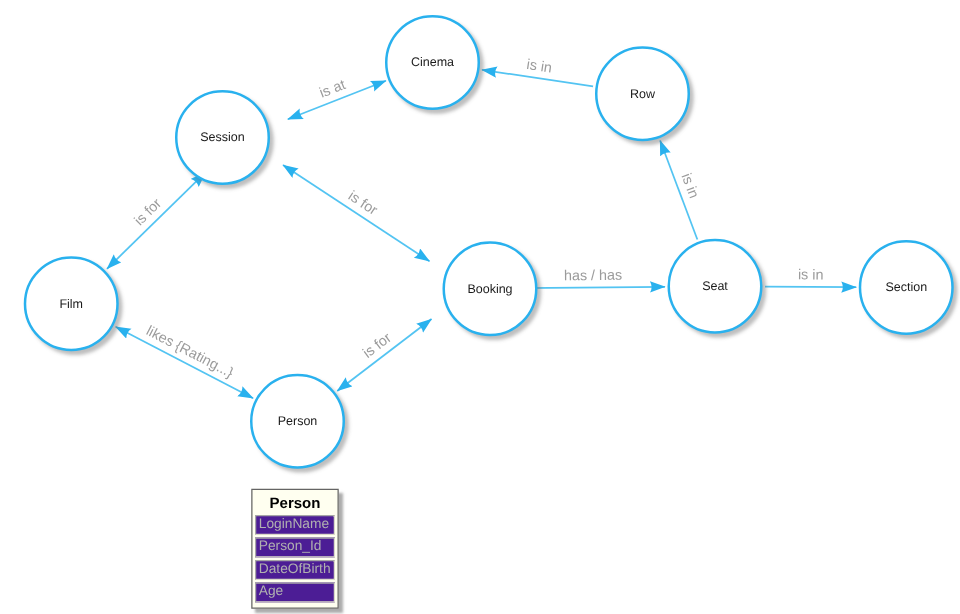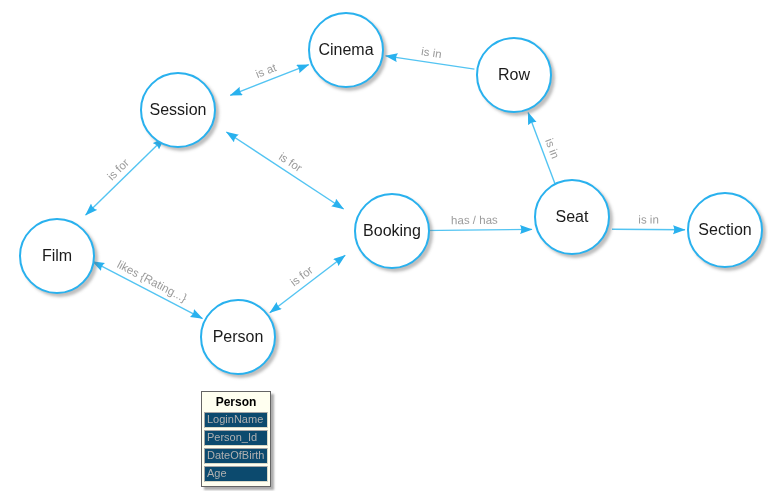--- a/index.html
+++ b/index.html
@@ -28,36 +28,36 @@
     font-family:"Liberation Sans","DejaVu Sans",sans-serif;
   }
   #arrowhead path{fill:var(--arrow-fill);}
   .node{
     position:absolute;width:76px;height:76px;border-radius:50%;
     border:2.6px solid var(--node-stroke);background:var(--node-fill);
     box-sizing:border-box;display:flex;align-items:center;justify-content:center;
     box-shadow:3px 3px 3px rgba(110,110,110,0.45);
     cursor:default;
   }
-  .node span{font-size:16px;color:var(--node-label);white-space:nowrap;}
+  .node span{font-size:10px;color:var(--node-label);white-space:nowrap;}
   .entity-table{
     position:absolute;left:201px;top:391px;width:70px;
     background:var(--table-bg);border:1px solid var(--table-border);
     box-shadow:3px 3px 2px rgba(90,90,90,0.5);
     box-sizing:border-box;padding-bottom:2px;
   }
   .entity-title{
     font-size:12px;font-weight:bold;color:#000;text-align:center;
     padding:3px 0 3px 0;
   }
   .entity-field{
     margin:0 2px 2px 2px;height:14px;line-height:13px;
     border:1px solid var(--field-border);
     border-bottom-color:#d9d9c8;border-right-color:#d9d9c8;
-    background:#0c4a6e;color:var(--field-text);
+    background:#4c1d95;color:var(--field-text);
     font-size:11px;padding:0 2px;overflow:hidden;white-space:nowrap;
   }
 </style>
 </head>
 <body>
 
 <div id="canvas">
   <svg id="edges-svg" width="768" height="491" viewBox="0 0 768 491">
     <defs>
       <marker id="arrowhead" markerWidth="13" markerHeight="10" refX="12" refY="4.5" markerUnits="userSpaceOnUse" orient="auto-start-reverse">
@@ -107,27 +107,27 @@
   <div id="node-layer">
       <div class="node" style="left: 308px; top: 12px;">
         <span>Cinema</span>
       </div>
       <div class="node" style="left: 476px; top: 37px; align-items: center;">
         <span>Row</span>
       </div>
       <div class="node" style="left: 140px; top: 72px;">
         <span>Session</span>
       </div>
-      <div class="node" style="left: 19px; top: 218px;">
+      <div class="node" style="left: 19px; top: 205px;">
         <span>Film</span>
       </div>
       <div class="node" style="left: 354px; top: 193px; text-align: right;">
         <span>Booking</span>
       </div>
-      <div class="node" style="left: 534px; top: 179px;">
+      <div class="node" style="left: 534px; top: 191px;">
         <span>Seat</span>
       </div>
       <div class="node" style="left: 687px; top: 192px;">
         <span>Section</span>
       </div>
       <div class="node" style="left: 200px; top: 299px;">
         <span>Person</span>
       </div>
     </div>
 

